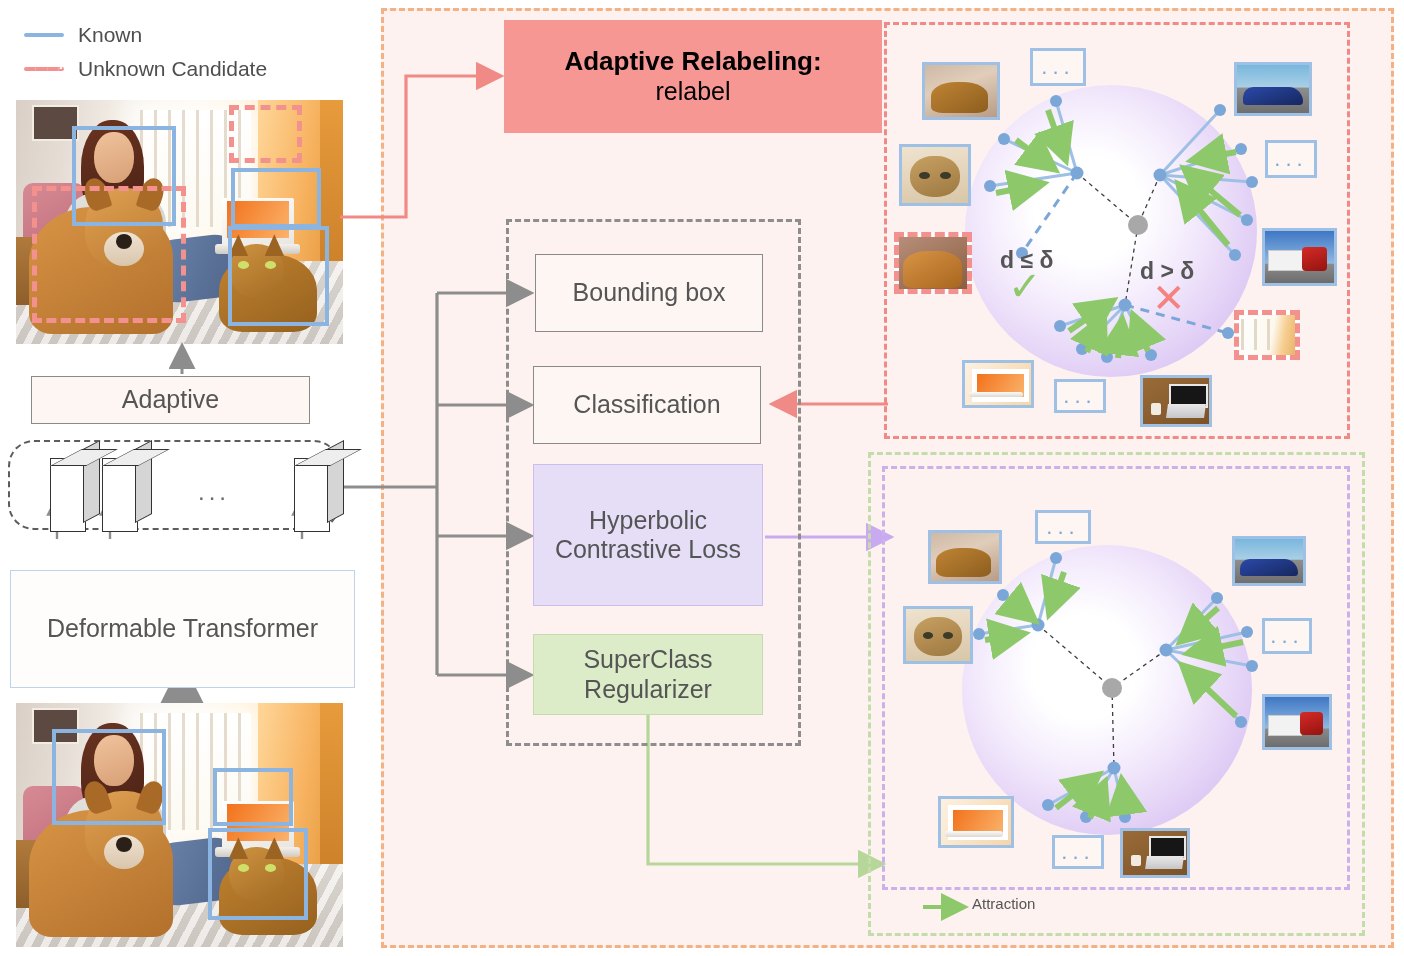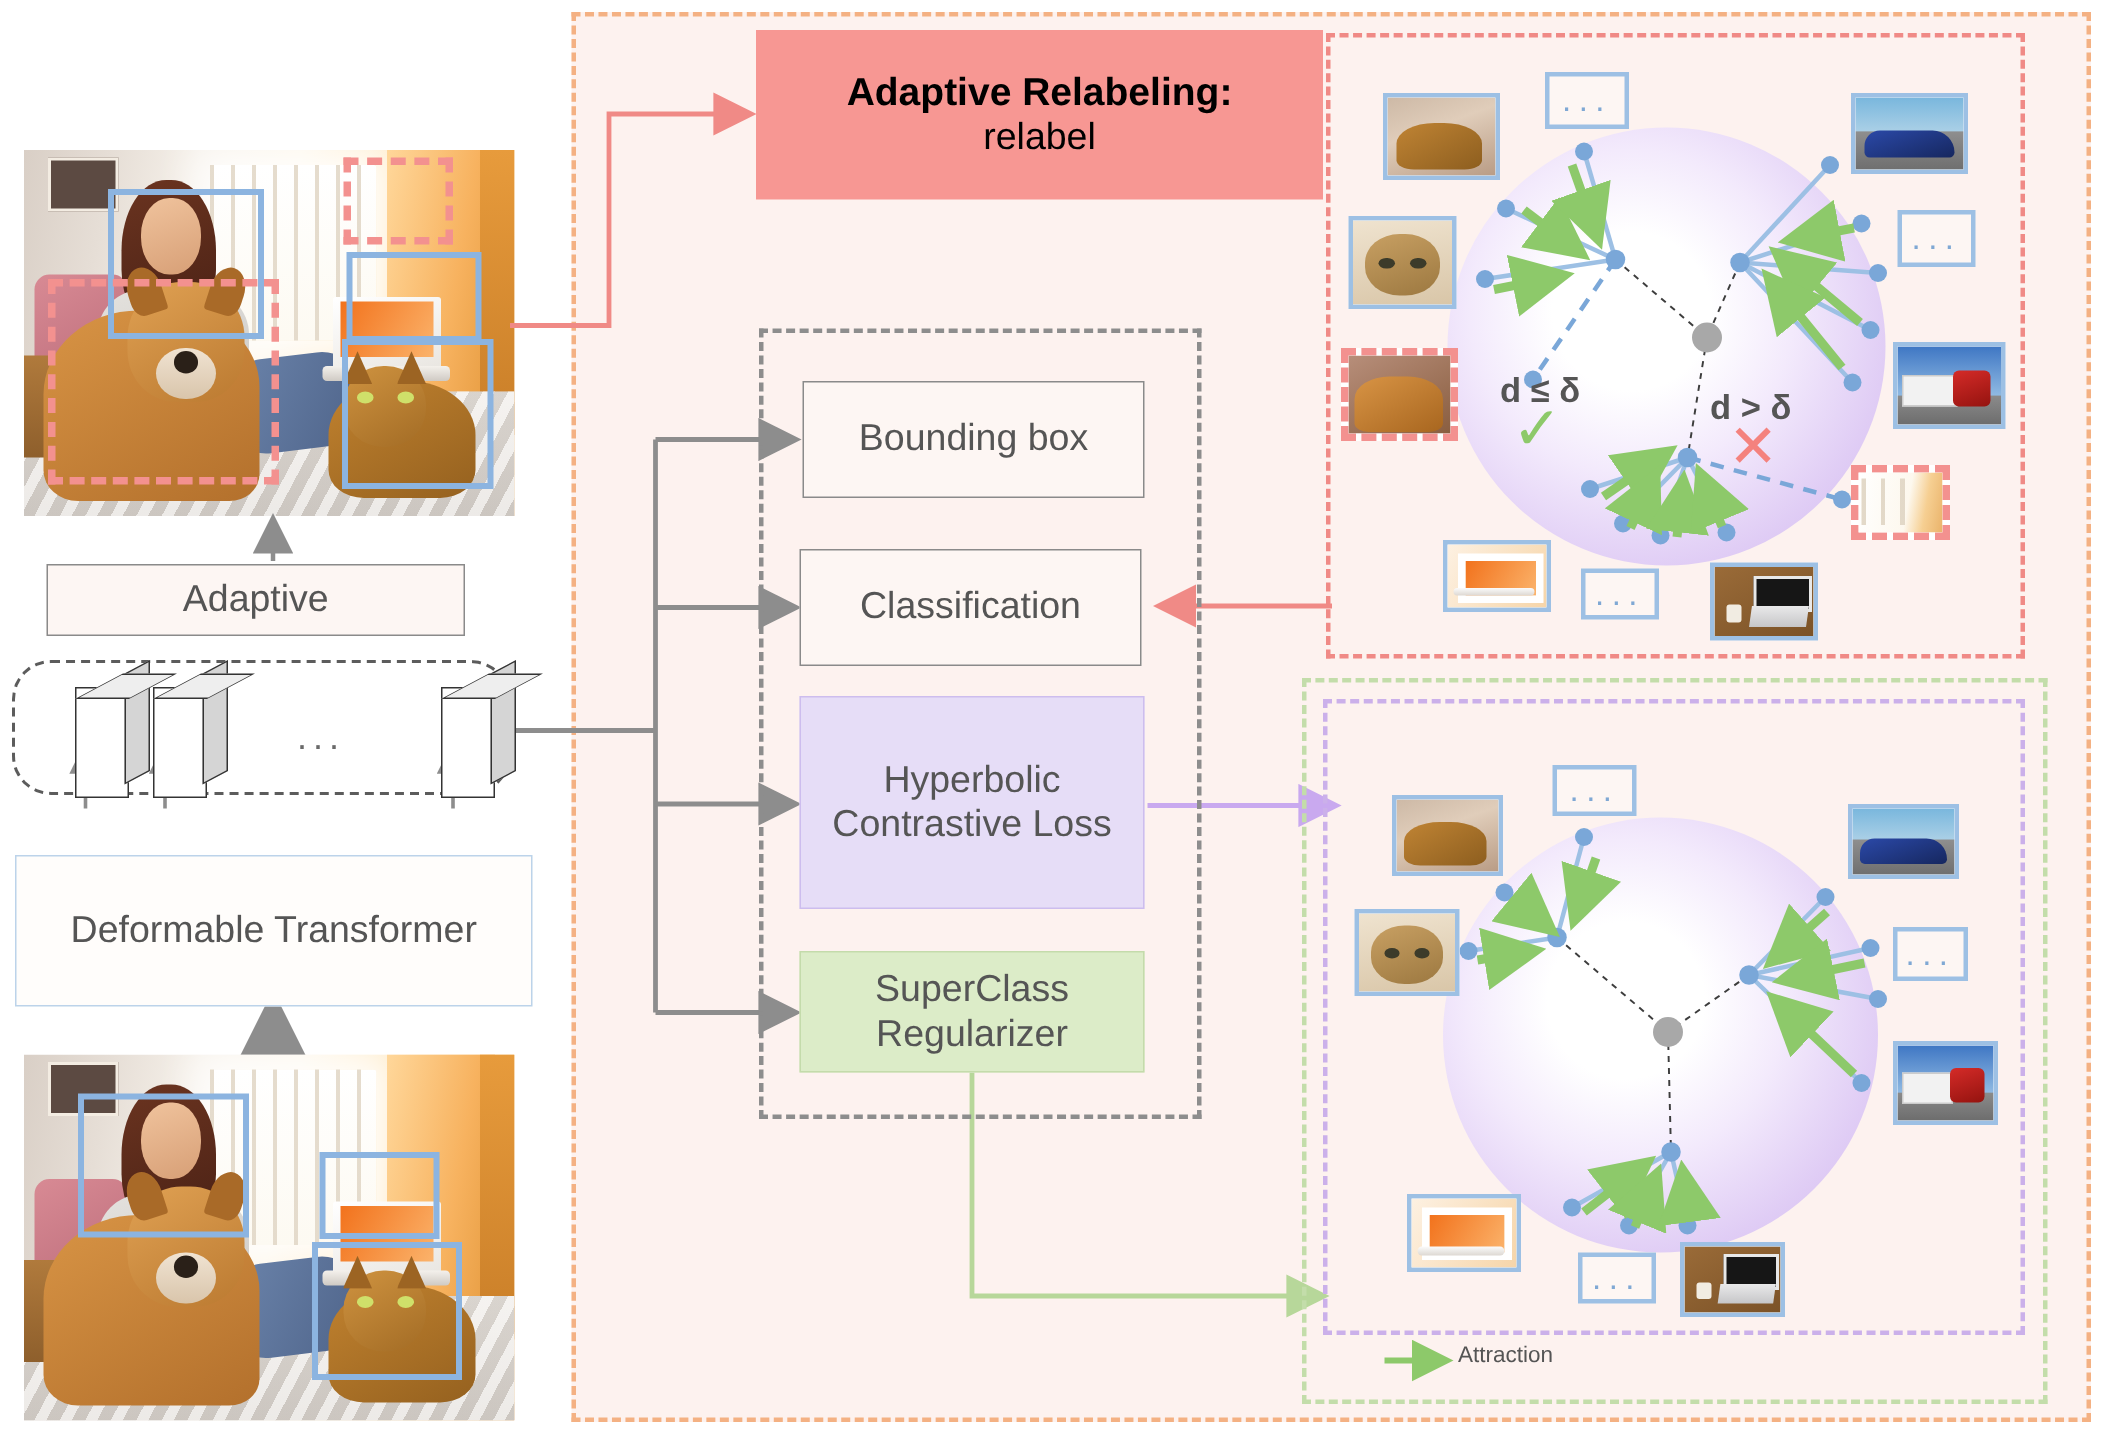--- a/index.html
+++ b/index.html
@@ -147,20 +147,28 @@
 
   .mathlab{position:absolute;font-weight:bold;font-size:23px;color:#555;}
   .checkmark{position:absolute;color:#8dc96a;font-size:40px;font-weight:bold;line-height:1;}
   .cross{position:absolute;color:#f4827e;font-size:40px;font-weight:bold;line-height:1;}
   .attr-label{position:absolute;font-size:15px;color:#555;}
 </style>
 </head>
 <body>
 
 <div id="legend" class="abs">
+  <div class="leg-row">
+    <span class="leg-line"></span>
+    <span class="leg-label">Known</span>
+  </div>
+  <div class="leg-row">
+    <span class="leg-line dashed"></span>
+    <span class="leg-label">Unknown Candidate</span>
+  </div>
 </div>
 
 <div class="dashbox dash-orange abs" style="left:381px;top:8px;width:1013px;height:940px;"></div>
 
 <div class="photo" style="left:16px;top:100px;width:327px;height:244px;">
   <div class="scene">
     <div class="sc-wall"></div>
       <div class="sc-window"></div>
       <div class="sc-curtain"></div>
     <div class="sc-shelf"></div>
@@ -254,21 +262,21 @@
       <div class="topq"></div>
     </div>
   <div class="cube" style="left:284px;top:8px;">
     <div class="face"></div>
       <div class="sideq"></div>
       <div class="topq"></div>
     </div>
   <span class="abs" style="left:188px;top:36px;font-size:24px;letter-spacing:4px;color:#6a6a6a;">...</span>
 </div>
 
-<div class="nodebox blueborder" style="left:10px;top:570px;width:345px;height:101px;">
+<div class="nodebox blueborder" style="left:10px;top:570px;width:345px;height:118px;">
   <span>Deformable Transformer</span>
 </div>
 
 <div class="photo" style="left:16px;top:703px;width:327px;height:244px;">
   <div class="scene">
     <div class="sc-wall"></div>
       <div class="sc-window"></div>
       <div class="sc-curtain"></div>
     <div class="sc-shelf"></div>
       <div class="sc-bed"></div>

